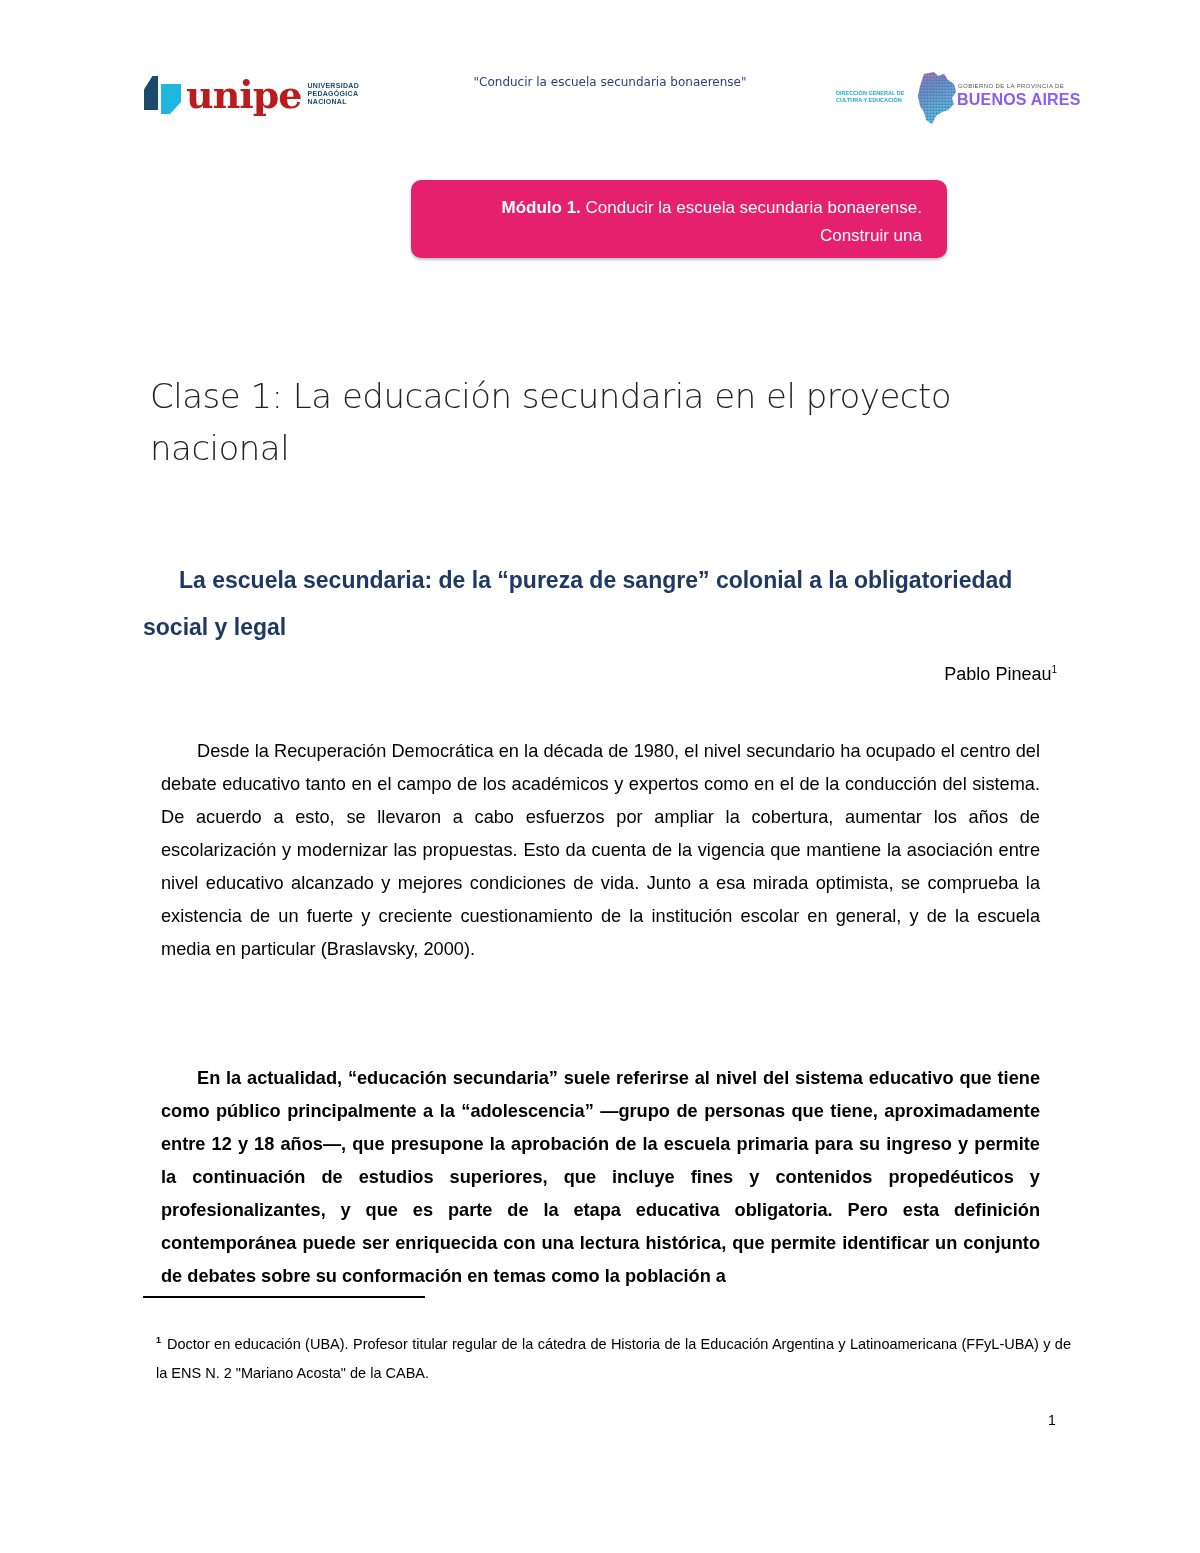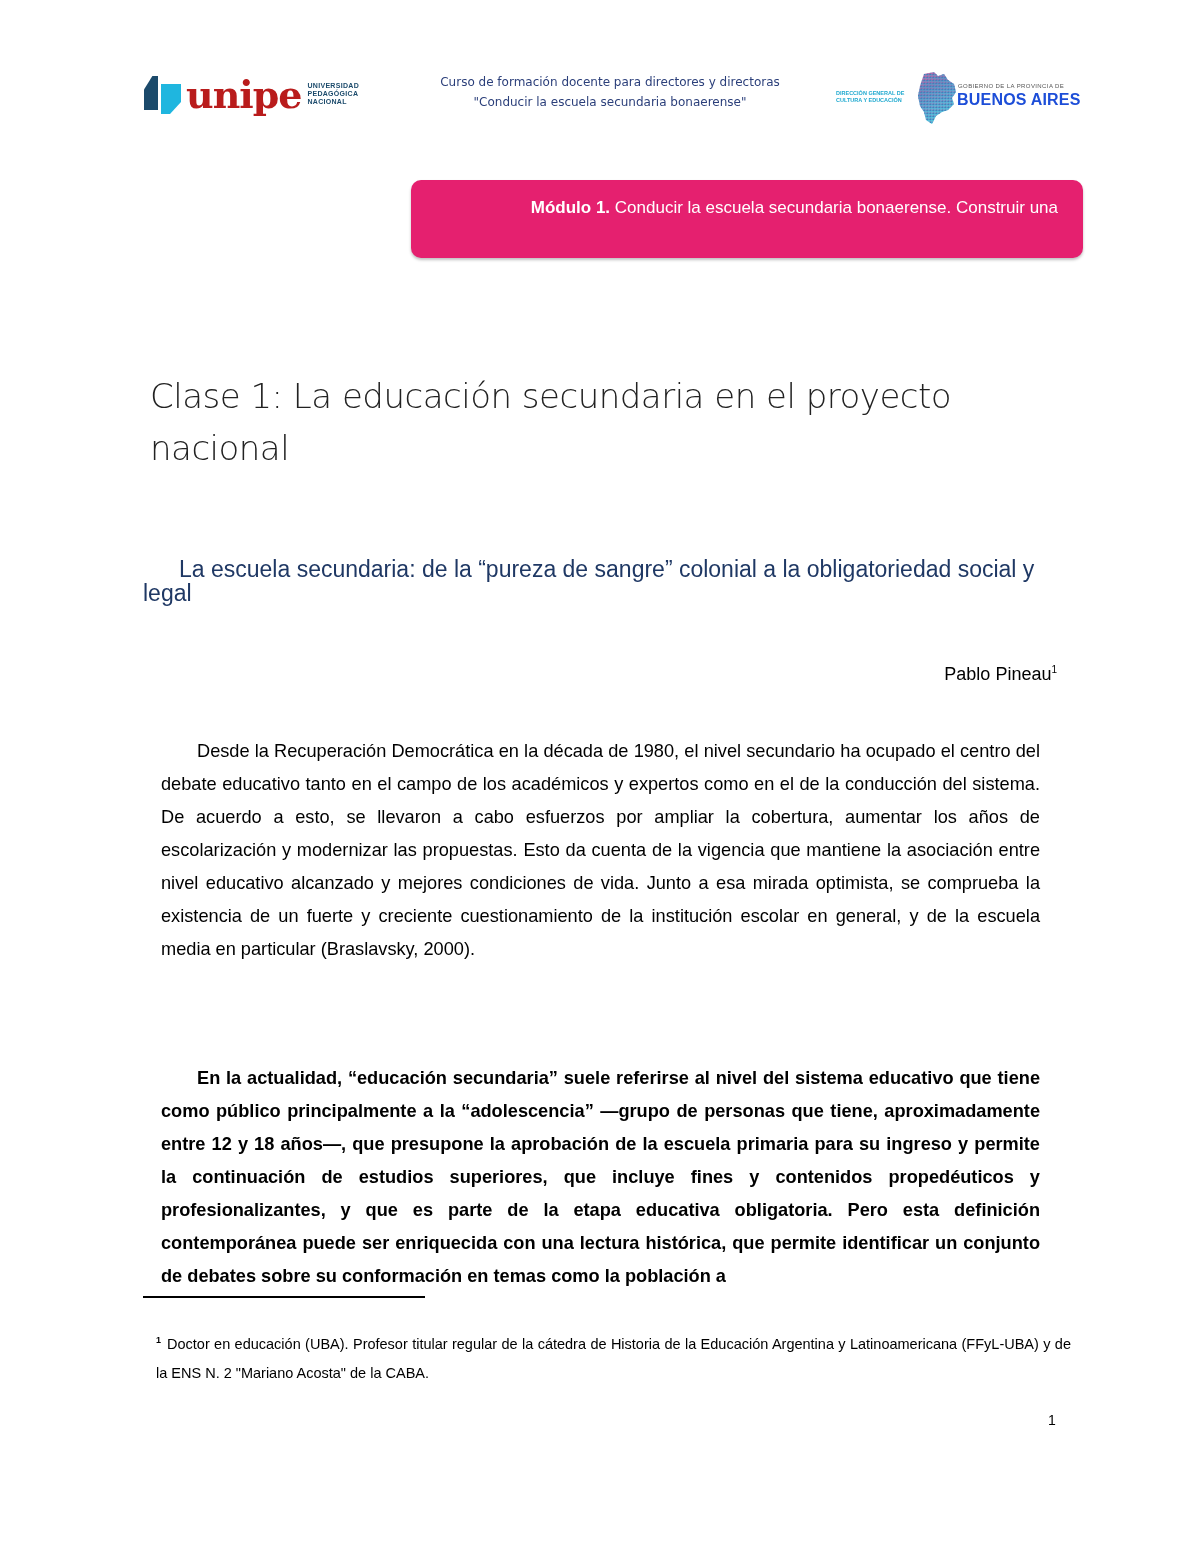--- a/index.html
+++ b/index.html
@@ -12,31 +12,31 @@
   .unipe-mark .light { position: absolute; left: 17px; top: 14px; width: 20px; height: 30px; background: #1fb6df; clip-path: polygon(0 0, 100% 0, 100% 60%, 45% 100%, 0 100%); }
   .unipe-word { font-family: "DejaVu Serif", serif; font-weight: bold; font-size: 38px; color: #b91c1c; letter-spacing: -1px; line-height: 1; margin-top: 2px; }
   .unipe-sub { margin-left: 6px; font-size: 7px; line-height: 8px; font-weight: bold; color: #1b4a6b; text-transform: uppercase; letter-spacing: 0.3px; }
 
   .course-header { position: absolute; left: 400px; top: 72px; width: 420px; text-align: center; color: #2b3f7a; font-family: "DejaVu Sans", sans-serif; font-size: 12px; line-height: 20px; }
 
   .gba-logo { position: absolute; left: 836px; top: 70px; width: 230px; height: 56px; }
   .gba-dgce { position: absolute; left: 0; top: 20px; width: 72px; font-size: 5.5px; line-height: 7px; color: #1fa9cf; font-weight: bold; text-transform: uppercase; }
   .gba-map { position: absolute; left: 78px; top: 0; width: 44px; height: 56px; }
   .gba-gob { position: absolute; left: 122px; top: 13px; font-size: 6px; color: #555; text-transform: uppercase; letter-spacing: 0.4px; white-space: nowrap; }
-  .gba-ba { position: absolute; left: 121px; top: 21px; font-size: 16px; font-weight: bold; color: #1d4ed8; letter-spacing: 0.2px; white-space: nowrap; }
+  .gba-ba { position: absolute; left: 121px; top: 21px; font-size: 16px; font-weight: bold; color: #8b5cf6; letter-spacing: 0.2px; white-space: nowrap; }
 
   
-  .module-banner { position: absolute; left: 411px; top: 180px; width: 672px; height: 78px; background: #e5206f; border-radius: 10px; box-shadow: 0 2px 3px rgba(0,0,0,0.25); box-sizing: border-box; padding: 14px 25px 0 20px; text-align: right; color: #fff; font-family: "Liberation Sans", sans-serif; font-size: 17px; line-height: 28px; }
+  .module-banner { position: absolute; left: 411px; top: 180px; width: 536px; height: 78px; background: #e5206f; border-radius: 10px; box-shadow: 0 2px 3px rgba(0,0,0,0.25); box-sizing: border-box; padding: 14px 25px 0 20px; text-align: right; color: #fff; font-family: "Liberation Sans", sans-serif; font-size: 17px; line-height: 28px; }
   .module-banner b { font-weight: bold; }
 
   
   .class-title { position: absolute; left: 142px; top: 362px; width: 900px; font-family: "DejaVu Sans", sans-serif; font-weight: 200; font-size: 34px; line-height: 52px; color: #222; letter-spacing: -0.5px; }
 
   
-  .section-heading { position: absolute; left: 143px; top: 557px; width: 900px; font-family: "Liberation Sans", sans-serif; font-weight: normal; font-size: 23px; line-height: 24px; color: #1f3864; }
+  .section-heading { position: absolute; left: 143px; top: 557px; width: 900px; font-family: "Liberation Sans", sans-serif; font-weight: bold; font-size: 23px; line-height: 47px; color: #1f3864; }
   .section-heading .indent { display: inline-block; width: 36px; }
 
   .author { position: absolute; right: 143px; top: 664px; font-family: "Liberation Sans", sans-serif; font-size: 18px; color: #000; }
   .author sup { font-size: 10px; vertical-align: super; line-height: 0; }
 
   
   .body-text { position: absolute; left: 143px; width: 915px; font-family: "Liberation Sans", sans-serif; font-size: 18.2px; line-height: 33px; text-align: justify; color: #000; }
   .body-text p { margin: 18px; text-indent: 36px; }
   .para1 { top: 717px; }
   .para2 { top: 1044px; font-weight: bold; }
@@ -57,21 +57,20 @@
   </div>
   <span class="unipe-word">unipe</span>
   <div class="unipe-sub">
     <div>Universidad</div>
     <div>Pedagógica</div>
     <div>Nacional</div>
   </div>
 </div>
 
 <div class="course-header">
-  <div>Curso de formación docente para directores y directoras</div>
   <div>"Conducir la escuela secundaria bonaerense"</div>
 </div>
 
 <div class="gba-logo">
   <div class="gba-dgce">Dirección General de Cultura y Educación</div>
   <svg class="gba-map" viewBox="0 0 44 56">
     <defs>
       <linearGradient id="mapgrad" x1="0" y1="0" x2="0.4" y2="1">
         <stop offset="0" stop-color="#c2348a"></stop>
         <stop offset="0.35" stop-color="#4a5fa8"></stop>

